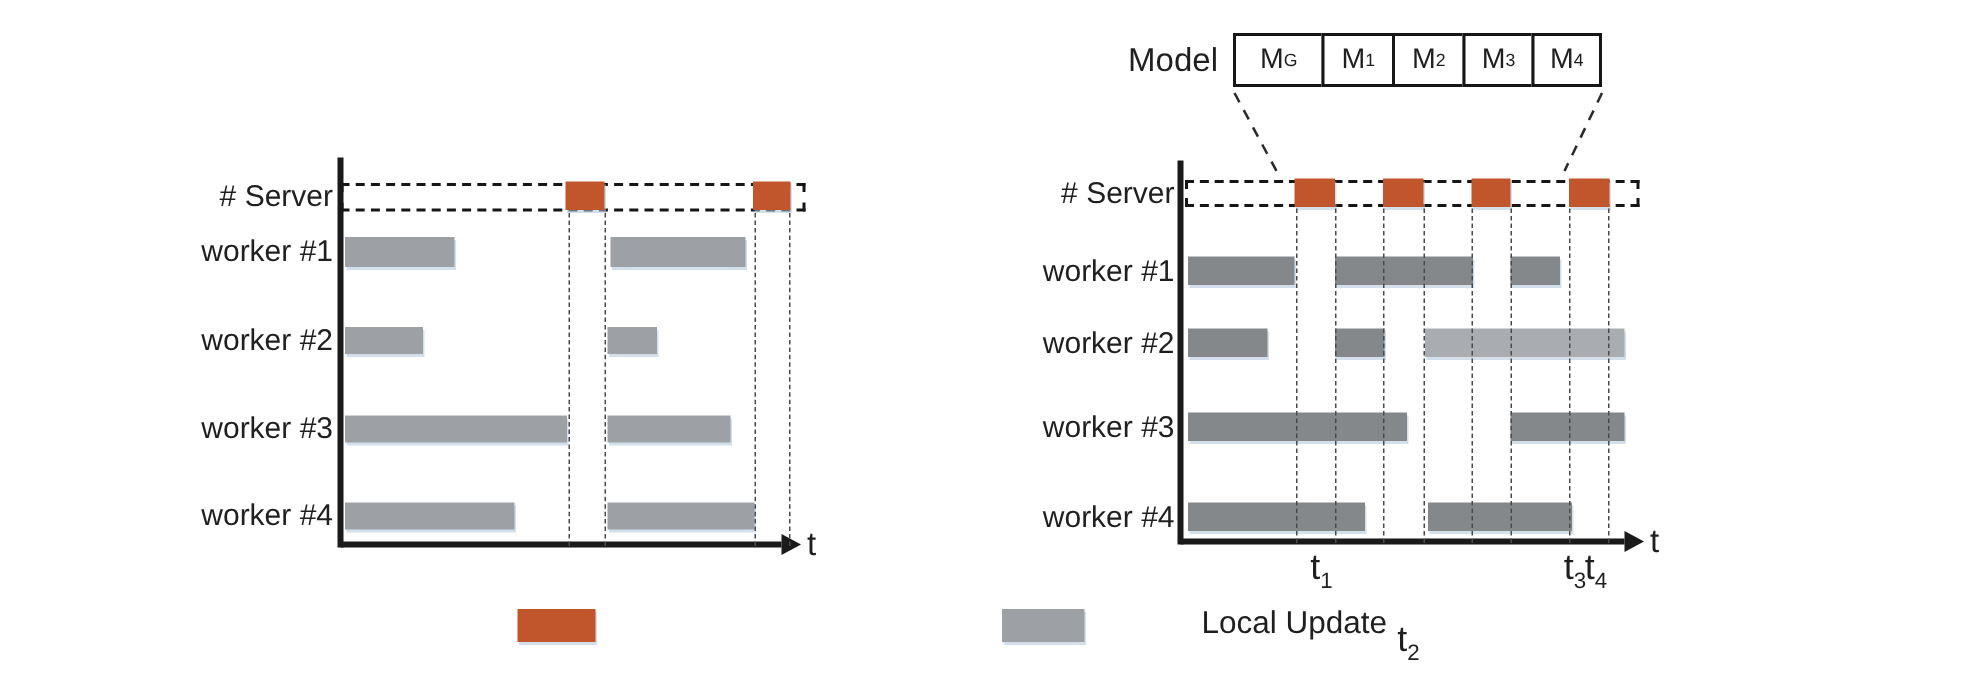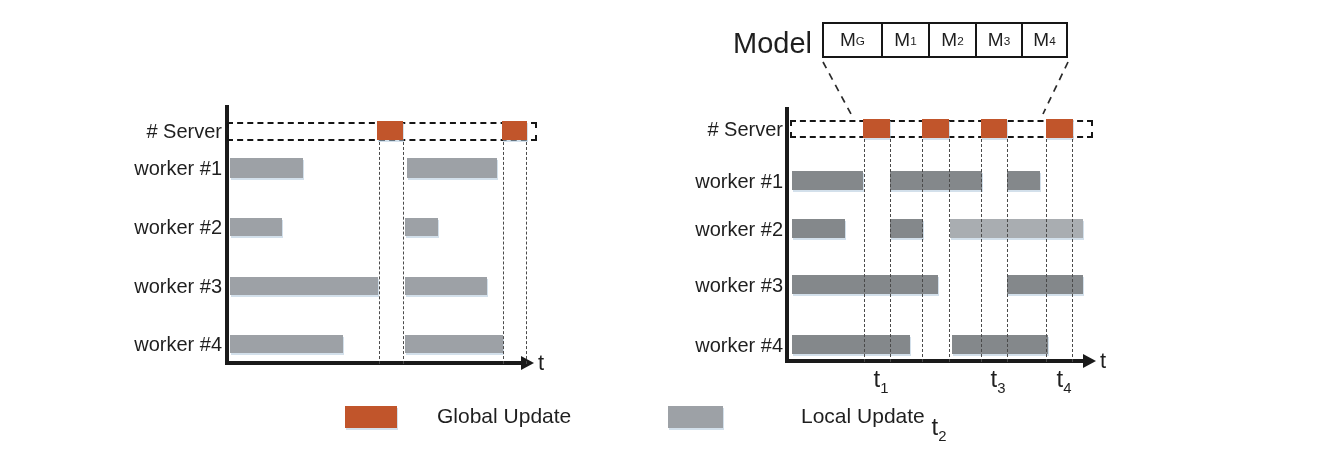--- a/index.html
+++ b/index.html
@@ -12,39 +12,38 @@
   .arrowhead{position:absolute;width:0;height:0;border-left:13px solid var(--axis,#1a1a1a);
     border-top:7px solid transparent;border-bottom:7px solid transparent;}
   .tlabel{position:absolute;font-size:22px;line-height:1;}
   .rowlabel{position:absolute;width:200px;text-align:right;font-size:20px;line-height:26px;white-space:nowrap;}
   .srect{position:absolute;border:2.5px dashed #161616;box-sizing:border-box;background:transparent;}
   .gbar{position:absolute;box-shadow:1px 2px 0 rgba(175,198,218,0.55);}
   .lbar{position:absolute;box-shadow:1px 2px 0 rgba(175,198,218,0.55);}
   .guide{position:absolute;width:0;border-left:1.5px dashed #4a4a4a;}
   .tick{position:absolute;width:44px;text-align:center;font-size:24px;line-height:1;}
   .tick sub,.mbox sub{font-size:62%;}
-  .modellabel{position:absolute;width:110px;text-align:right;font-size:29px;line-height:1;}
+  .modellabel{position:absolute;width:110px;text-align:right;font-size:22px;line-height:1;}
   .mbox{position:absolute;border:2px solid #161616;box-sizing:border-box;background:#fff;
     display:flex;align-items:center;justify-content:center;font-size:19px;}
   .legend-label{position:absolute;font-size:21px;line-height:24px;white-space:nowrap;}
   .swatch{position:absolute;box-shadow:1px 2px 0 rgba(175,198,218,0.55);}
   .watermark{position:absolute;font-size:17px;letter-spacing:0.5px;}
   svg.overlay{position:absolute;left:0;top:0;pointer-events:none;}
 </style>
 </head>
 <body>
 
 <div id="fig" class="canvas">
   <svg id="overlay" class="overlay" width="1317" height="451">
       <line x1="823" y1="62" x2="851" y2="114" stroke="#2a2a2a" stroke-width="1.7" stroke-dasharray="7 6"></line>
       <line x1="1068" y1="62" x2="1043" y2="114" stroke="#2a2a2a" stroke-width="1.7" stroke-dasharray="7 6"></line>
     </svg>
 
   <div class="swatch" id="sw-global" style="left: 345px; top: 406px; width: 52px; height: 22px; background: rgb(193, 85, 43);"></div>
-  <div class="legend-label" style="left:437px;top:404px;">Global Update</div>
   <div class="swatch" id="sw-local" style="left: 668px; top: 406px; width: 55px; height: 22px; background: rgb(157, 161, 166);"></div>
   <div class="legend-label" style="left:767px;top:404px;margin-left:34px;">Local Update</div>
 
 <div class="axisv" style="left: 225px; top: 105px; height: 260px;"></div>
     <div class="axish" style="left: 227px; top: 361px; width: 294px;"></div>
     <div class="arrowhead" style="left: 521px; top: 356px;"></div>
     <div class="tlabel" style="left: 538px; top: 352px;">t</div>
     <div class="rowlabel" style="left: 22px; top: 118px;"># Server</div>
     <div class="srect" style="left: 227px; top: 122px; width: 310px; height: 19px;"></div>
     <div class="gbar" style="left: 377px; top: 121px; width: 26px; height: 19px; background: rgb(193, 85, 43);"></div>
@@ -92,21 +91,21 @@
     <div class="guide" style="left: 864px; top: 139px; height: 223px;"></div>
     <div class="guide" style="left: 890px; top: 139px; height: 223px;"></div>
     <div class="guide" style="left: 922px; top: 139px; height: 223px;"></div>
     <div class="guide" style="left: 949px; top: 139px; height: 223px;"></div>
     <div class="guide" style="left: 981px; top: 139px; height: 223px;"></div>
     <div class="guide" style="left: 1007px; top: 139px; height: 223px;"></div>
     <div class="guide" style="left: 1046px; top: 139px; height: 223px;"></div>
     <div class="guide" style="left: 1072px; top: 139px; height: 223px;"></div>
     <div class="tick" style="left: 859px; top: 367px;"><span>t</span><sub>1</sub></div>
     <div class="tick" style="left: 917px; top: 367px; margin-top: 48px;"><span>t</span><sub>2</sub></div>
-    <div class="tick" style="left: 976px; top: 367px;"><span>t</span><sub>3</sub></div>
+    <div class="tick" style="left: 1028px; top: 367px;"><span>t</span><sub>3</sub></div>
     <div class="tick" style="left: 1042px; top: 367px;"><span>t</span><sub>4</sub></div>
     <div class="modellabel" style="left: 702px; top: 29px;">Model</div>
     <div class="mbox" style="left: 822px; top: 22px; width: 61px; height: 36px;">
       <span>M</span>
       <sub>G</sub>
     </div>
     <div class="mbox" style="left: 881px; top: 22px; width: 49px; height: 36px;">
       <span>M</span>
       <sub>1</sub>
     </div>

